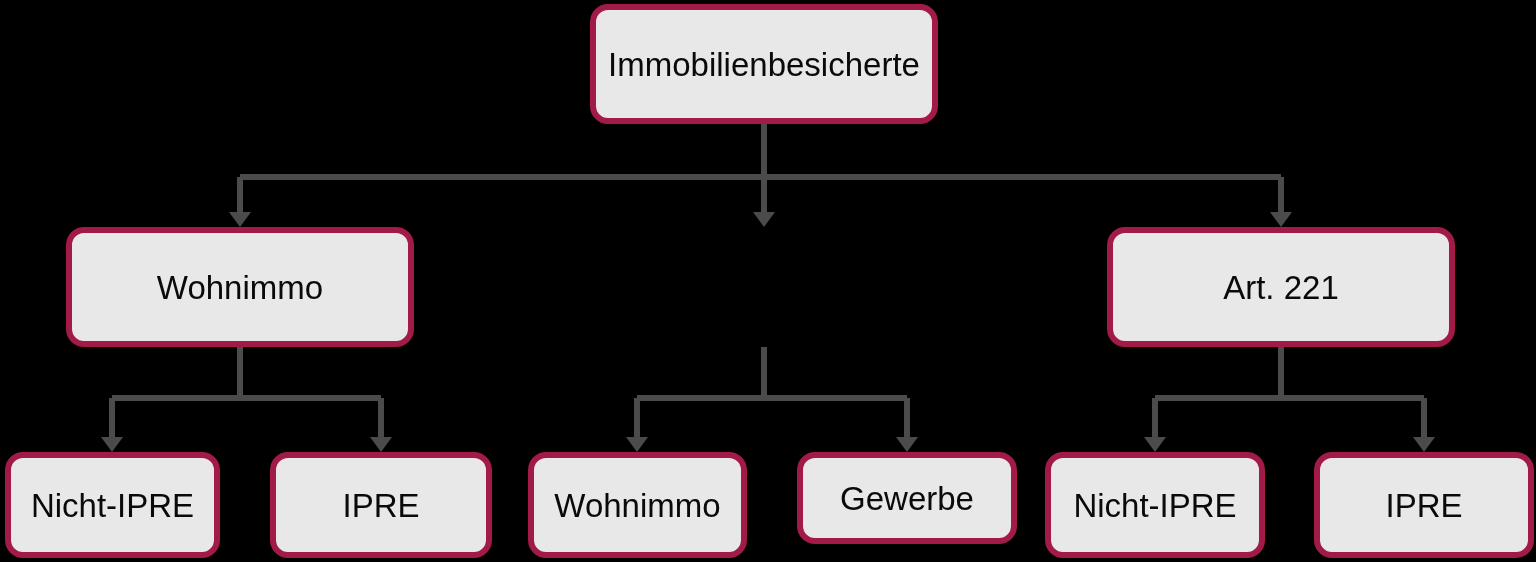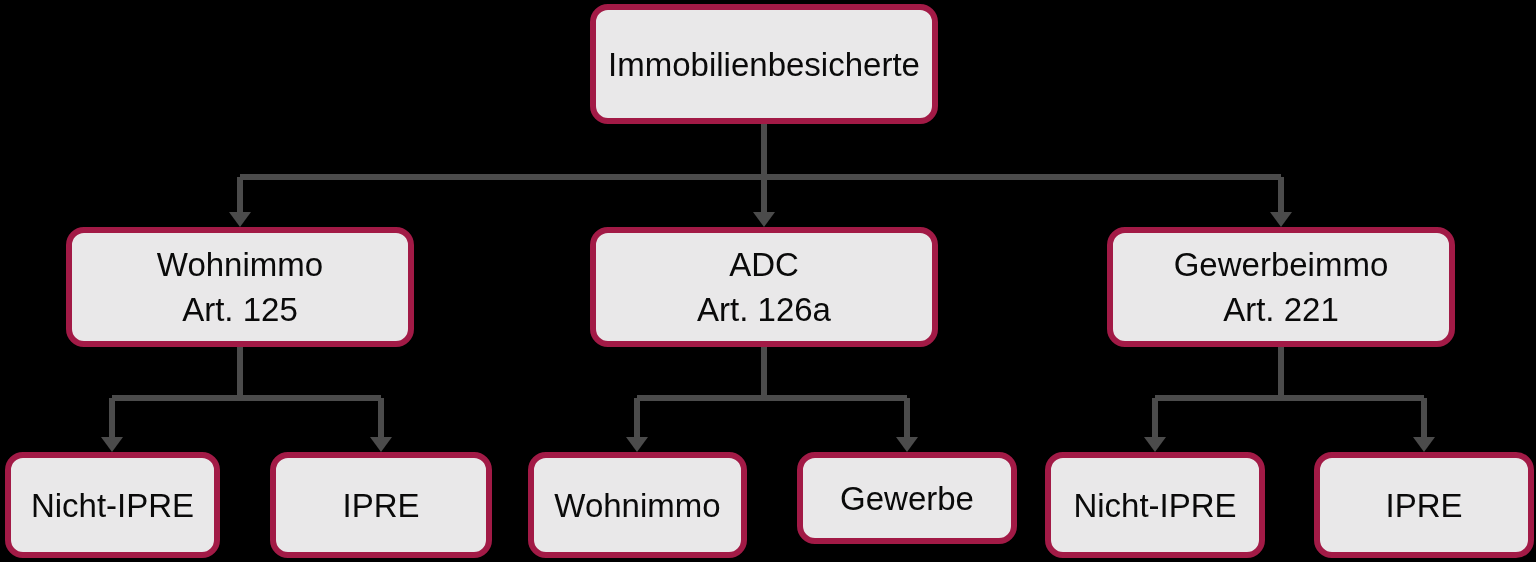--- a/index.html
+++ b/index.html
@@ -74,30 +74,24 @@
     <polygon class="carrow" points="1144,437 1166,437 1155,452"></polygon>
     <polygon class="carrow" points="1413,437 1435,437 1424,452"></polygon>
   </svg>
 
   <div class="node" style="left:590px;top:4px;width:348px;height:120px">
     <div>Immobilienbesicherte</div>
   </div>
 
   <div class="node" style="left:66px;top:227px;width:348px;height:120px">
     <div>Wohnimmo</div>
-    <div>Art. 125</div>
   </div>
 
-  <div class="node" style="left:590px;top:227px;width:348px;height:120px">
-    <div>ADC</div>
-    <div>Art. 126a</div>
-  </div>
 
   <div class="node" style="left:1107px;top:227px;width:348px;height:120px">
-    <div>Gewerbeimmo</div>
     <div>Art. 221</div>
   </div>
 
   <div class="node" style="left:5px;top:452px;width:215px;height:106px">
     <div>Nicht-IPRE</div>
   </div>
 
   <div class="node" style="left:270px;top:452px;width:222px;height:106px">
     <div>IPRE</div>
   </div>

